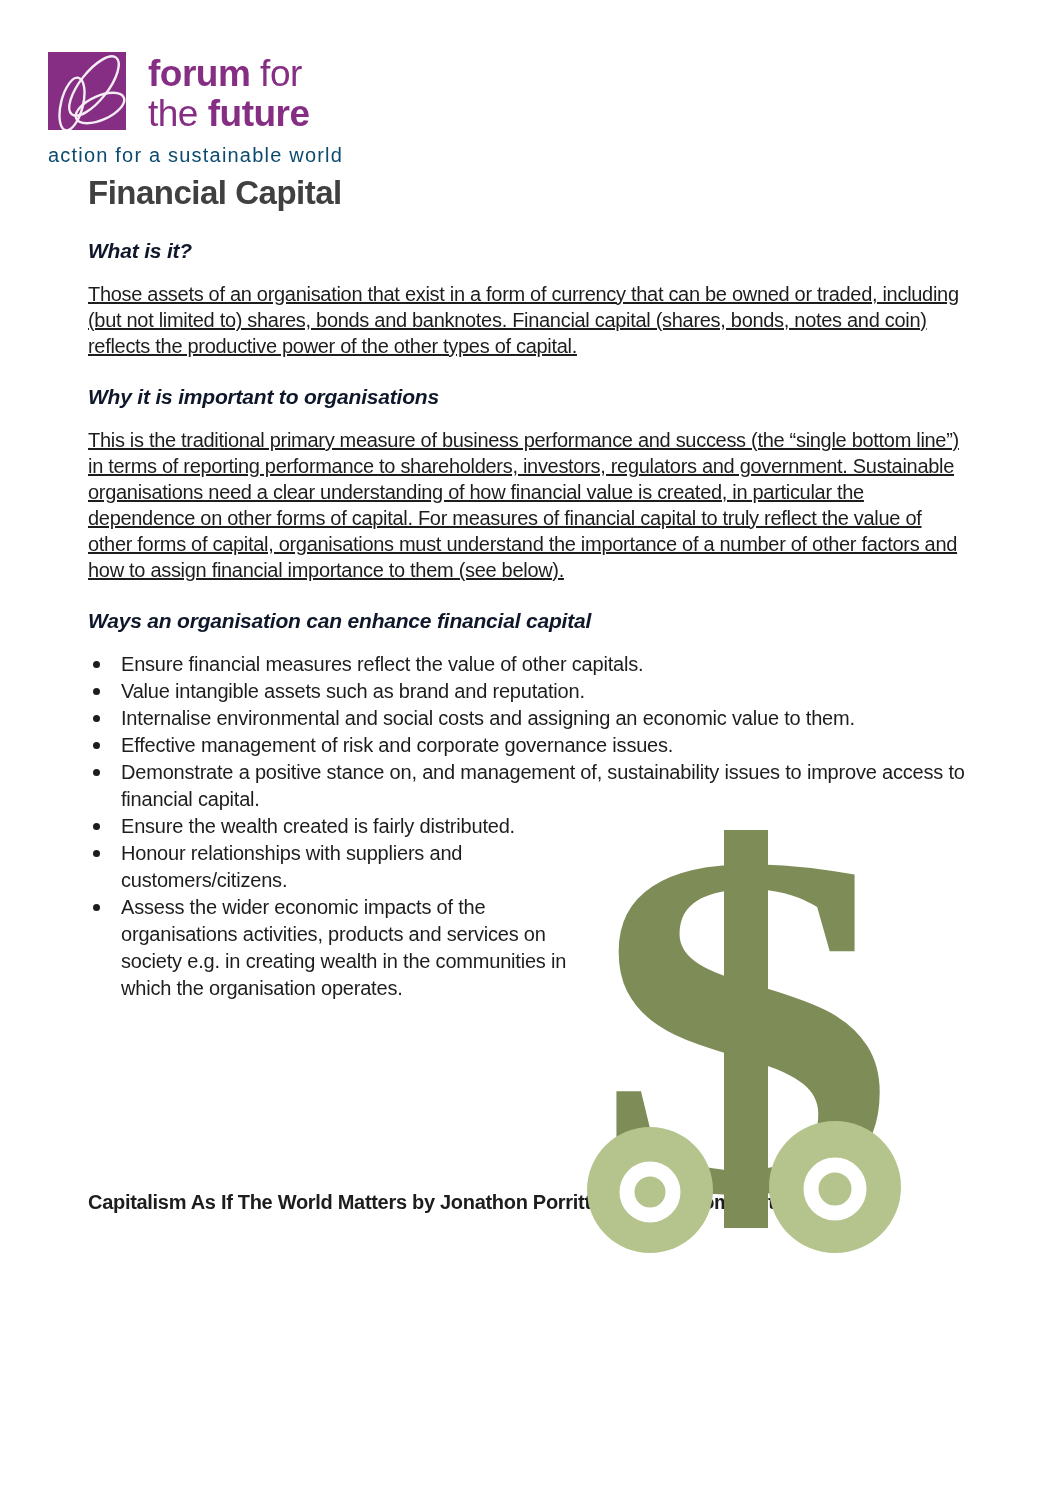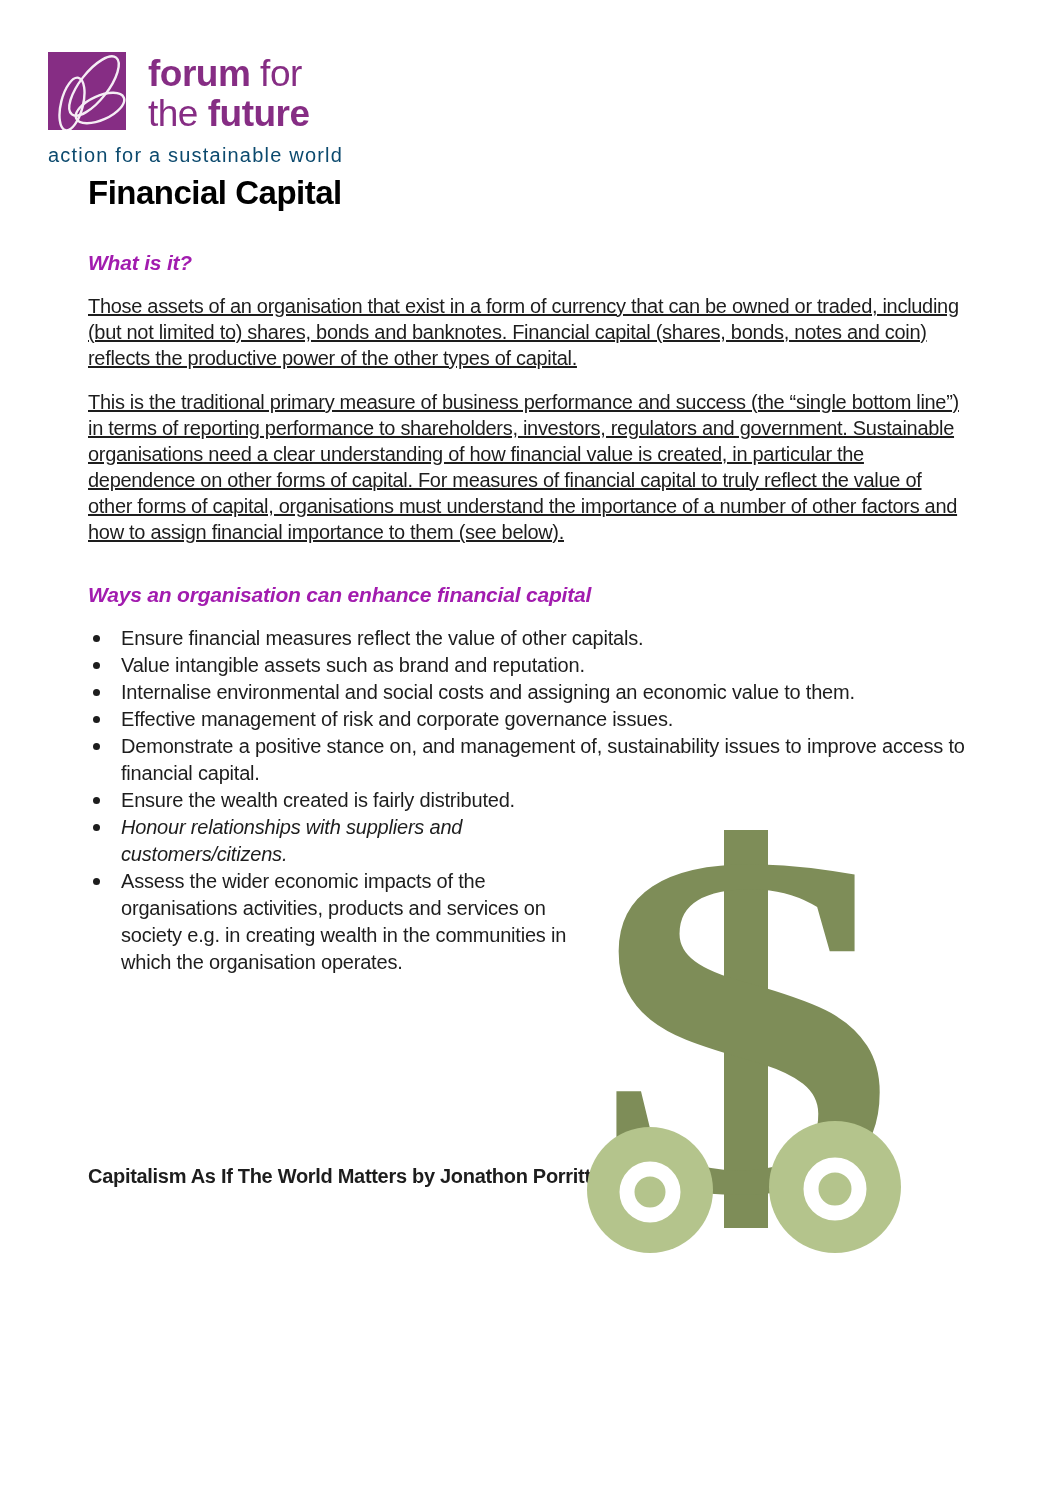--- a/index.html
+++ b/index.html
@@ -29,26 +29,26 @@
     margin-top: 10px;
     color: #0c4a6e;
     font-size: 20px;
     letter-spacing: 1.2px;
   }
 
   
   .content { position: relative; padding: 173px 88px 0 88px; width: 1058px; }
   h1 {
     margin: 0; font-size: 33px; line-height: 40px;
-    font-weight: 700; letter-spacing: -0.5px; color: #000000;
+    font-weight: 700; letter-spacing: -0.5px; color: #404040;
   }
   h2 {
-    margin: 38px 0 0 0;
+    margin: 26px 0 0 0;
     font-size: 21px; line-height: 24px;
-    font-weight: 700; font-style: italic; color: #a21caf;
+    font-weight: 700; font-style: italic; color: #0f172a;
     letter-spacing: -0.2px;
   }
   p {
     margin: 18px 0 0 0;
     font-size: 20px; line-height: 26px;
     letter-spacing: -0.3px;
     max-width: 880px;
     text-decoration: underline;
   }
   ul { margin: 18px 0 0 0; padding: 0; list-style: none; }
@@ -57,21 +57,21 @@
     padding-left: 33px;
     font-size: 20px; line-height: 27px;
     letter-spacing: -0.2px;
   }
   li::before {
     content: "";
     position: absolute; left: 5px; top: 10px;
     width: 7px; height: 7px; border-radius: 50%;
     background: #1d1d1d;
   }
-  li.narrow-sm { max-width: 453px; font-style: italic; }
+  li.narrow-sm { max-width: 453px; }
   li.narrow-lg { max-width: 503px; }
 
   .doc-footer {
     margin-top: 186px;
     font-weight: 700;
     font-size: 20px; line-height: 28px;
     letter-spacing: -0.3px;
   }
 
   
@@ -109,20 +109,21 @@
     </div>
     <div class="tagline">action for a sustainable world</div>
   </header>
 
   <main class="content">
     <h1>Financial Capital</h1>
 
     <h2>What is it?</h2>
     <p>Those assets of an organisation that exist in a form of currency that can be owned or traded, including (but not limited to) shares, bonds and banknotes. Financial capital (shares, bonds, notes and coin) reflects the productive power of the other types of capital.</p>
 
+    <h2>Why it is important to organisations</h2>
     <p>This is the traditional primary measure of business performance and success (the “single bottom line”) in terms of reporting performance to shareholders, investors, regulators and government.  Sustainable organisations need a clear understanding of how financial value is created, in particular the dependence on other forms of capital.  For measures of financial capital to truly reflect the value of other forms of capital, organisations must understand the importance of a number of other factors and how to assign financial importance to them (see below).</p>
 
     <h2>Ways an organisation can enhance financial capital</h2>
     <ul>
       <li>Ensure financial measures reflect the value of other capitals.</li>
       <li>Value intangible assets such as brand and reputation.</li>
       <li>Internalise environmental and social costs and assigning an economic value to them.</li>
       <li>Effective management of risk and corporate governance issues.</li>
       <li>Demonstrate a positive stance on, and management of, sustainability issues to improve access to financial capital.</li>
       <li>Ensure the wealth created is fairly distributed.</li>

